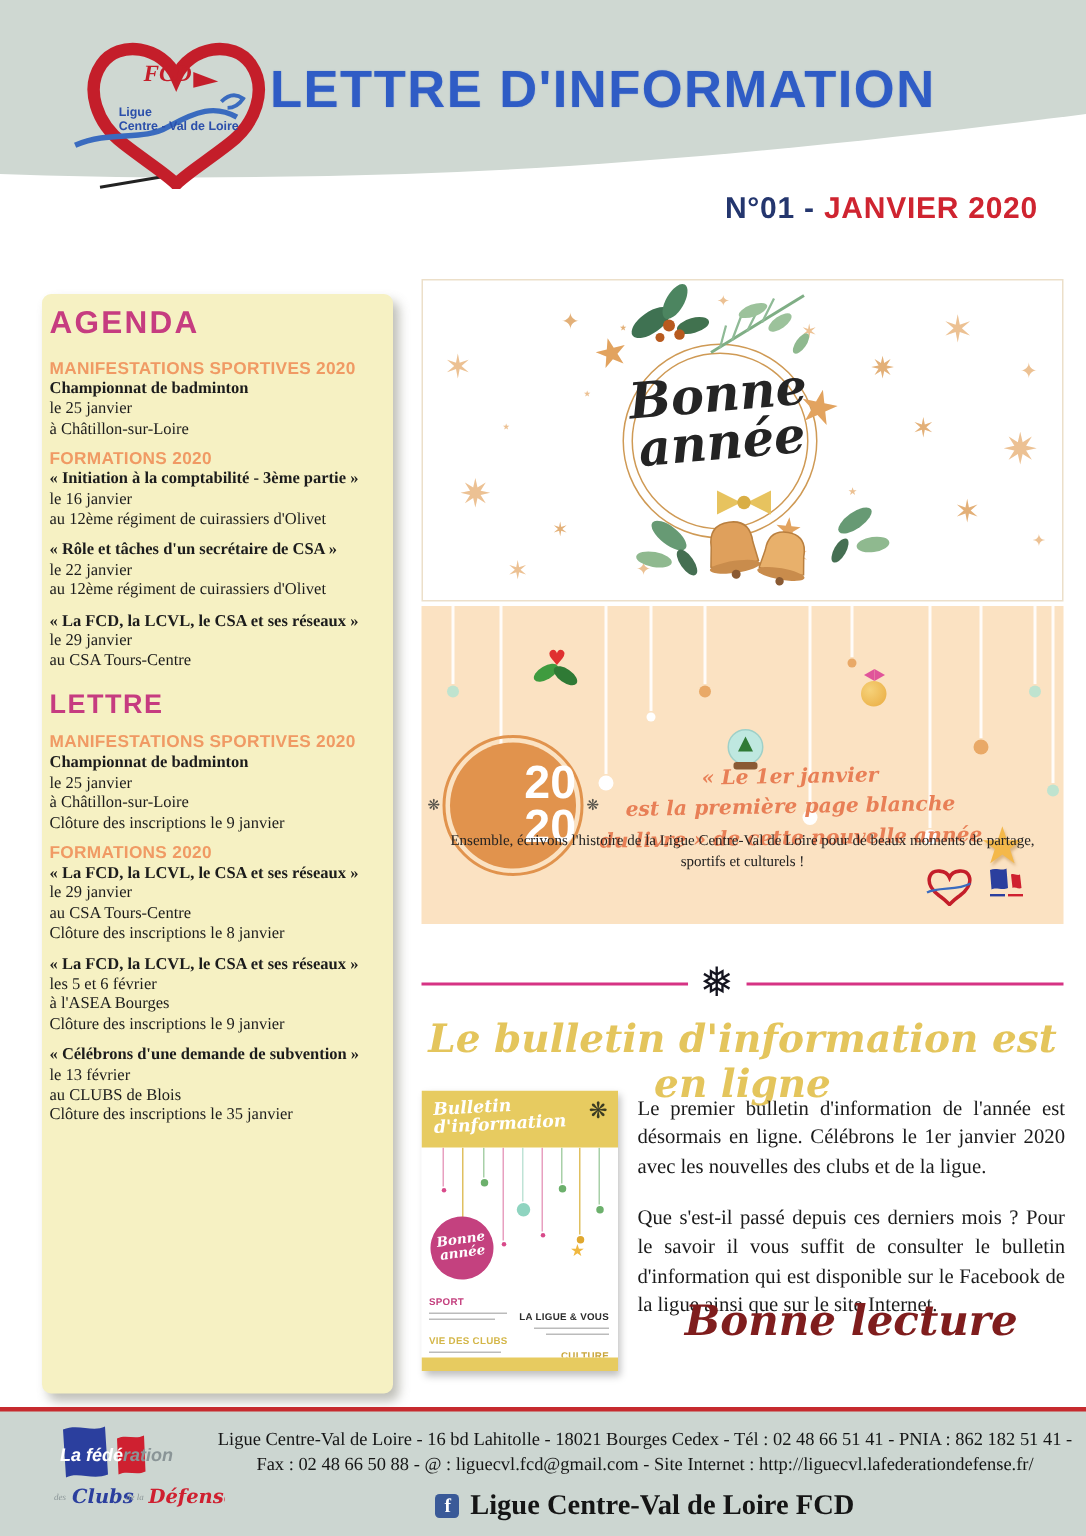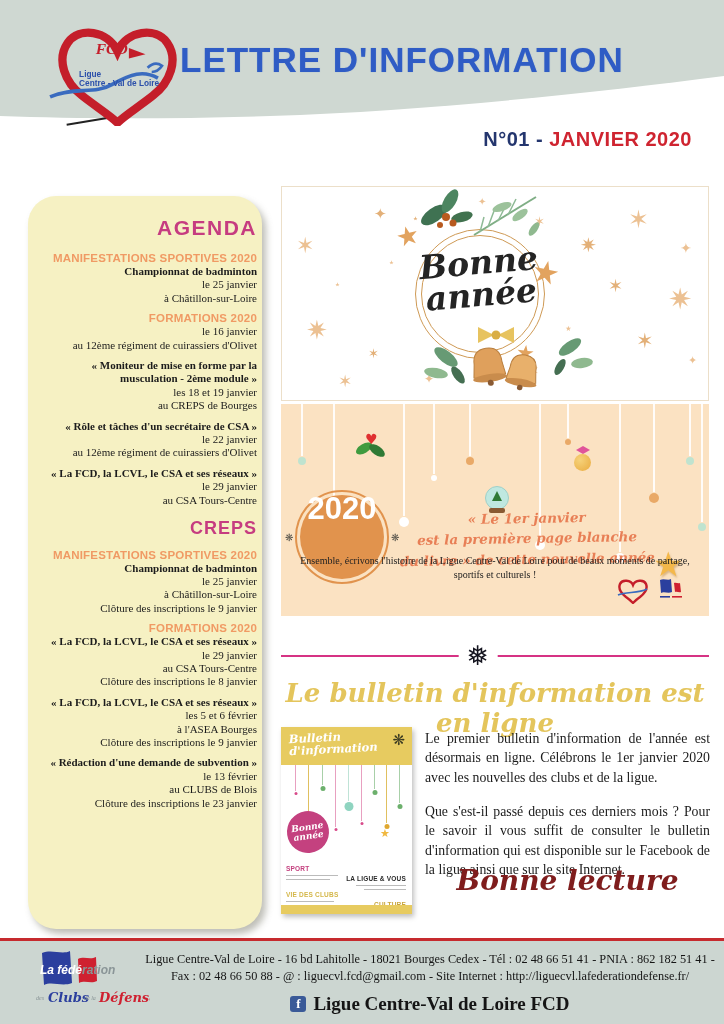--- a/index.html
+++ b/index.html
@@ -13,22 +13,22 @@
   .main-title{position:absolute;left:180px;top:40px;font-family:"Liberation Sans",sans-serif;
               font-weight:bold;font-size:35px;letter-spacing:1px;color:#2f5cc5;
               text-shadow:0 0 1px rgba(47,92,197,.4);}
   .issue-line{position:absolute;right:32px;top:128px;font-family:"Liberation Sans",sans-serif;
               font-weight:bold;font-size:20px;letter-spacing:.5px;}
   .issue-no{color:#24366e;}
   .issue-date{color:#cf2430;}
 
   
   .agenda-card{position:absolute;left:28px;top:196px;width:234px;height:733px;
-               background:#f6f1c3;border-radius:28px;box-shadow:4px 5px 7px rgba(110,110,95,.45);
-               box-sizing:border-box;padding:12px 5px;text-align:right;color:#1c1c1c;overflow:hidden;}
+               background:#f6f1c3;border-radius:6px;box-shadow:4px 5px 7px rgba(110,110,95,.45);
+               box-sizing:border-box;padding:0 5px;text-align:left;color:#1c1c1c;overflow:hidden;}
   .agenda-title{font-family:"Liberation Sans",sans-serif;font-weight:bold;font-size:21px;
                 letter-spacing:1.5px;color:#c63c80;margin:8px 0 12px;}
   .blk-heading{font-family:"Liberation Sans",sans-serif;font-weight:bold;font-size:11.5px;
                color:#f09a64;letter-spacing:.2px;margin:7px 0 1px;}
   .event{margin:0 0 7px;}
   .event .t{font-weight:bold;font-size:11px;line-height:1.22;}
   .event .l{font-size:11px;line-height:1.22;}
   .sygema-title{font-family:"Liberation Sans",sans-serif;font-weight:bold;font-size:18px;
                 line-height:1.08;letter-spacing:1px;color:#c63c80;margin:12px 0 10px;}
 
@@ -95,21 +95,21 @@
   .bauble .bow{position:absolute;left:3px;top:-2px;width:14px;height:8px;}
   .bauble .bow::before,.bauble .bow::after{content:"";position:absolute;top:0;width:0;height:0;
      border-top:4px solid transparent;border-bottom:4px solid transparent;}
   .bauble .bow::before{left:0;border-right:7px solid #e0549a;}
   .bauble .bow::after{right:0;border-left:7px solid #e0549a;}
   .gold-star{position:absolute;left:372px;top:140px;font-size:34px;color:#f4b84a;
              font-family:"DejaVu Sans",sans-serif;text-shadow:1px 2px 2px rgba(160,100,20,.35);}
   .year-circle-wrap{position:absolute;left:14px;top:86px;width:94px;height:94px;border:2px solid #e1934d;
                     border-radius:50%;box-sizing:border-box;padding:3px;}
   .year-circle{width:84px;height:84px;border-radius:50%;background:#e1934d;color:#fff;
-               display:flex;flex-direction:row;align-items:flex-start;justify-content:center;
+               display:flex;flex-direction:column;align-items:flex-end;justify-content:center;
                font-family:"Liberation Sans",sans-serif;font-weight:bold;font-size:31px;line-height:.92;}
   .yflake{position:absolute;font-size:10px;color:#55524a;font-family:"DejaVu Sans",sans-serif;}
   .yf1{left:4px;top:128px;} .yf2{left:110px;top:128px;}
   .year-quote{position:absolute;left:118px;top:104px;width:256px;text-align:center;
               font-style:italic;font-weight:bold;font-family:"DejaVu Serif",serif;
               font-size:13.5px;line-height:1.5;color:#e87f56;transform:rotate(-1deg);}
   .year-msg{position:absolute;left:16px;right:16px;top:150px;text-align:center;
             font-size:10px;line-height:1.35;color:#222;}
   .mini-heart{position:absolute;left:336px;top:174px;}
   .mini-flags{position:absolute;left:376px;top:174px;}
@@ -203,41 +203,37 @@
 
     <div class="blk-heading">MANIFESTATIONS SPORTIVES 2020</div>
     <div class="event">
       <div class="t">Championnat de badminton</div>
       <div class="l">le 25 janvier</div>
       <div class="l">à Châtillon-sur-Loire</div>
     </div>
 
     <div class="blk-heading">FORMATIONS 2020</div>
     <div class="event">
+      <div class="t">« Initiation à la comptabilité - 3ème partie »</div>
       <div class="l">le 16 janvier</div>
       <div class="l">au 12ème régiment de cuirassiers d'Olivet</div>
-    </div>
-    <div class="event">
-      <div class="t">« Moniteur de mise en forme par la musculation - 2ème module »</div>
-      <div class="l">les 18 et 19 janvier</div>
-      <div class="l">au CREPS de Bourges</div>
     </div>
     <div class="event">
       <div class="t">« Rôle et tâches d'un secrétaire de CSA »</div>
       <div class="l">le 22 janvier</div>
       <div class="l">au 12ème régiment de cuirassiers d'Olivet</div>
     </div>
     <div class="event">
       <div class="t">« La FCD, la LCVL, le CSA et ses réseaux »</div>
       <div class="l">le 29 janvier</div>
       <div class="l">au CSA Tours-Centre</div>
     </div>
 
     <div class="sygema-title">
-      <div>CREPS</div>
+      <div>LETTRE</div>
     </div>
 
     <div class="blk-heading">MANIFESTATIONS SPORTIVES 2020</div>
     <div class="event">
       <div class="t">Championnat de badminton</div>
       <div class="l">le 25 janvier</div>
       <div class="l">à Châtillon-sur-Loire</div>
       <div class="l">Clôture des inscriptions le 9 janvier</div>
     </div>
 
@@ -248,24 +244,24 @@
       <div class="l">au CSA Tours-Centre</div>
       <div class="l">Clôture des inscriptions le 8 janvier</div>
     </div>
     <div class="event">
       <div class="t">« La FCD, la LCVL, le CSA et ses réseaux »</div>
       <div class="l">les 5 et 6 février</div>
       <div class="l">à l'ASEA Bourges</div>
       <div class="l">Clôture des inscriptions le 9 janvier</div>
     </div>
     <div class="event">
-      <div class="t">« Rédaction d'une demande de subvention »</div>
+      <div class="t">« Célébrons d'une demande de subvention »</div>
       <div class="l">le 13 février</div>
       <div class="l">au CLUBS de Blois</div>
-      <div class="l">Clôture des inscriptions le 23 janvier</div>
+      <div class="l">Clôture des inscriptions le 35 janvier</div>
     </div>
   </div>
 
   <div class="card-greeting">
     <span class="star s1"></span>
     <span class="star v2 alt s2"></span>
     <span class="star v3 s3"></span>
     <span class="star v4 s4"></span>
     <span class="star alt s5"></span>
     <span class="star v2 s6"></span>

